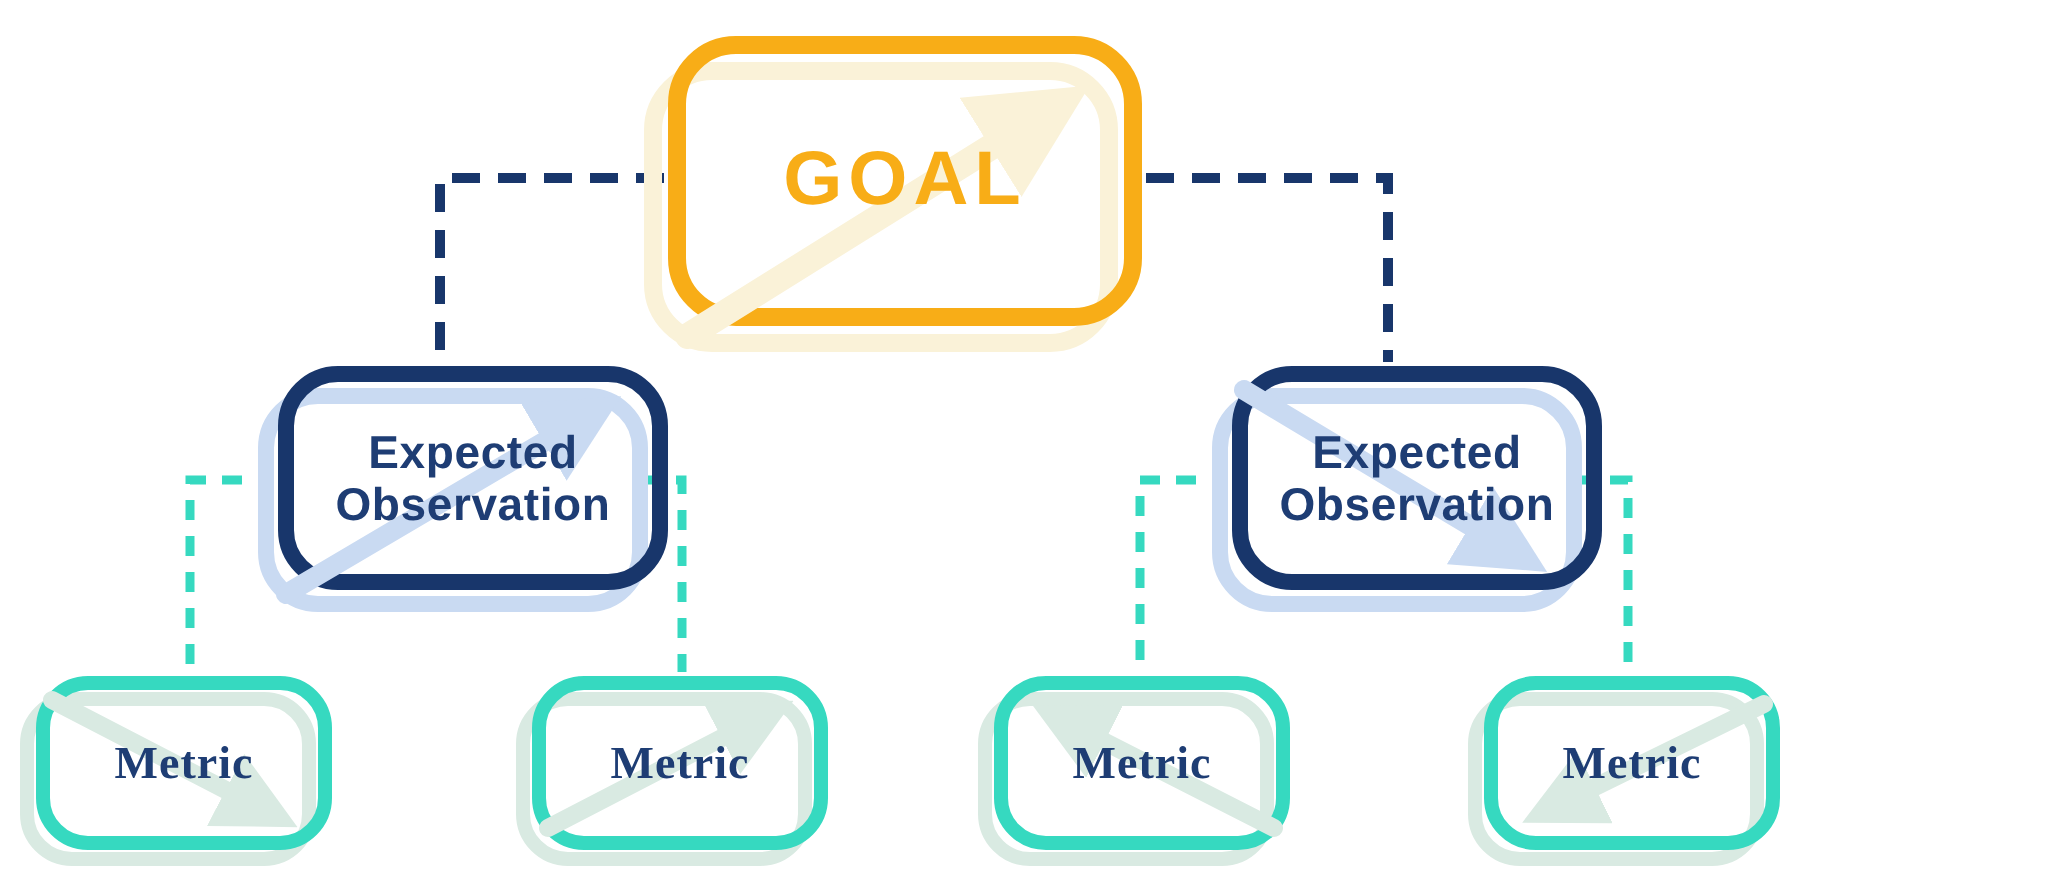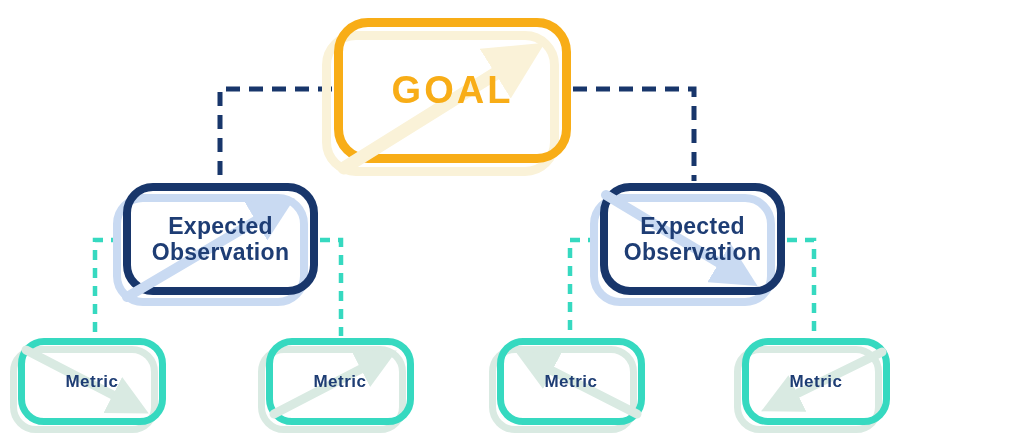--- a/index.html
+++ b/index.html
@@ -56,21 +56,21 @@
     border: 9px solid var(--goal_main, #F8AD17);
     border-radius: 34px;
   }
   .node-goal .label {
     color: var(--goal_main, #F8AD17);
     font-size: 38px;
     letter-spacing: 3px;
   }
 
   
-  .node-obs { top: 183px; width: 195px; height: 112px; }
+  .node-obs { top: 183px; width: 195px; height: 112px; margin-left: 16px; }
   .node-obs-1 { left: 123px; }
   .node-obs-2 { left: 600px; width: 185px; }
   .node-obs .echo {
     left: -10px; top: 11px;
     border: 8px solid var(--navy_echo, #C9DAF2);
     border-radius: 30px;
   }
   .node-obs .mainbox {
     border: 8px solid var(--navy, #18366B);
     border-radius: 30px;
@@ -93,22 +93,23 @@
     left: -8px; top: 8px;
     border: 7px solid var(--mint, #D9EAE2);
     border-radius: 26px;
   }
   .node-metric .mainbox {
     border: 7px solid var(--teal, #36D9C0);
     border-radius: 26px;
   }
   .node-metric .label {
     color: var(--navy_text, #1E3D74);
-    font-size: 17px;
+    font-size: 23px;
     letter-spacing: 0.5px;
+    font-family: Liberation Serif, serif;
   }
 </style>
 </head>
 <body>
 
 <div class="stage">
 
   <svg class="connectors">
     <path d="M332,89 H220 V181" fill="none" stroke="var(--navy, #18366B)" stroke-width="5" stroke-dasharray="14 9"></path>
     <path d="M573,89 H694 V181" fill="none" stroke="var(--navy, #18366B)" stroke-width="5" stroke-dasharray="14 9"></path>

